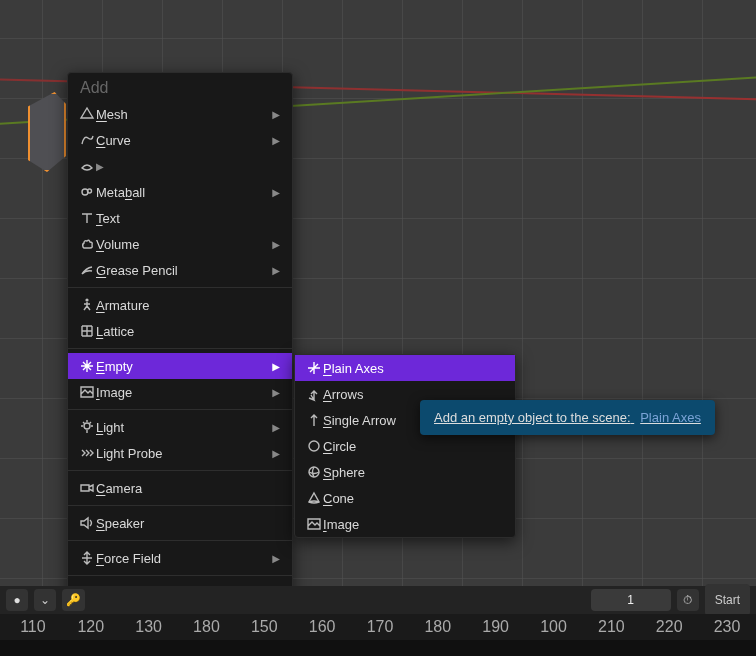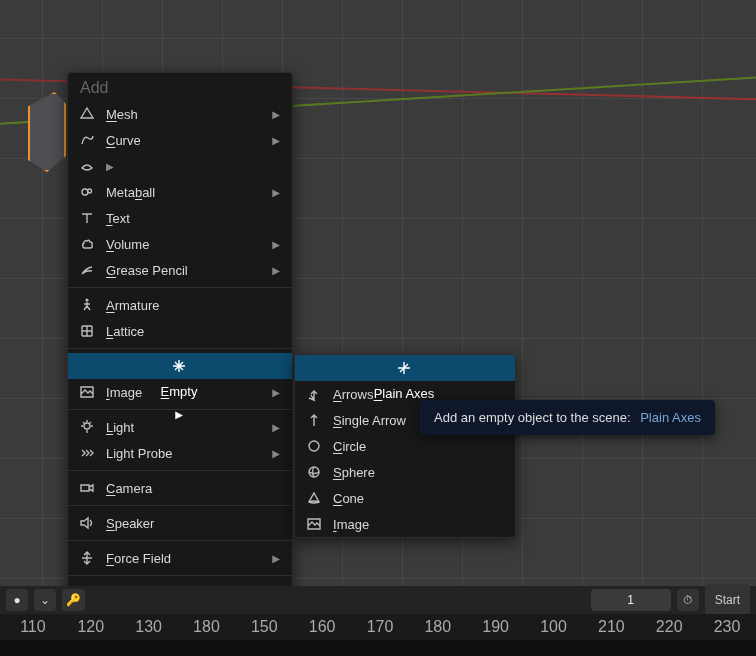--- a/index.html
+++ b/index.html
@@ -31,39 +31,39 @@
   
   .menu {
     position:absolute; background:#181818; border:1px solid #2c2c2c;
     border-radius:4px; box-shadow:0 4px 16px rgba(0,0,0,.6);
     font-size:13px; color:#d9d9d9;
   }
   .menu-title {
     padding:6px 12px 4px; color:#666; font-size:16px; user-select:none;
   }
   .menu-item {
-    display:flex; align-items:center; gap:10px; padding:5px 12px 5px 10px;
+    display:flex; align-items:center; padding:5px 12px 5px 10px;
     position:relative; cursor:default; height:26px;
   }
-  .menu-item.highlight { background:#0c4a6e; color:#fff;flex-direction:column; }
+  .menu-item.highlight { background:#6d28d9; color:#fff; }
   .menu-item .icon { width:18px; display:flex; align-items:center; justify-content:center; color:#bbb; }
   .menu-item.highlight .icon { color:#fff; }
   .menu-item .label { flex:1; }
   .menu-item .label u { text-decoration: underline; text-underline-offset: 2px; }
   .menu-item .chev { font-size:10px; color:#888; }
   .menu-item.highlight .chev { color:#fff; }
   .sep { height:1px; background:#2e2e2e; margin:4px 0; }
 
   #add-menu { left:67px; top:72px; width:226px; }
   #sub-menu { left:294px; top:354px; width:222px; }
 
   .tooltip {
-    position:absolute; left:420px; top:400px; background:#0f172a;
+    position:absolute; left:420px; top:400px; background:#0c4a6e;
     padding:10px 14px; border-radius:4px; font-size:13px; color:#ddd;
-    box-shadow:0 3px 12px rgba(0,0,0,.6); white-space:nowrap;
+    box-shadow:0 3px 12px rgba(0,0,0,.6); white-space:nowrap;text-decoration:underline;
   }
   .tooltip .hl { color:#7aa3d6; margin-left:6px; }
 
   
   .bottombar {
     position:absolute; left:0; right:0; bottom:42px; height:28px;
     background:#232323; display:flex; align-items:center; padding:0 6px; gap:6px;
   }
   .bb-btn {
     height:22px; min-width:22px; border-radius:4px; background:#333;

